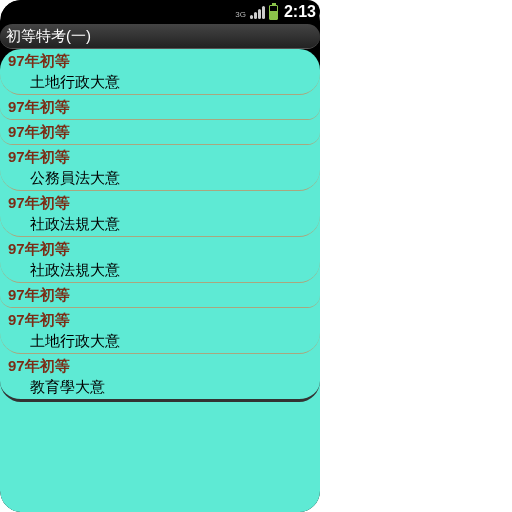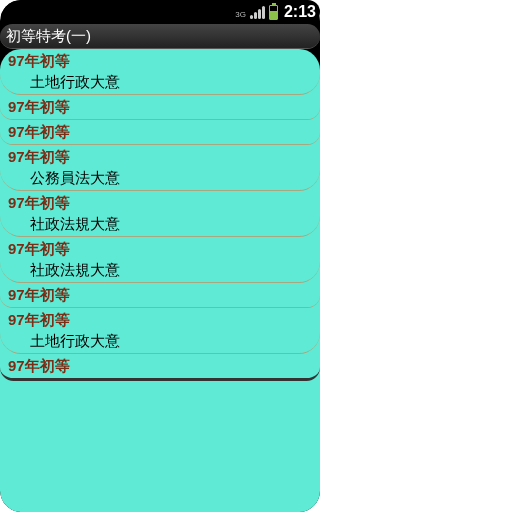--- a/index.html
+++ b/index.html
@@ -88,16 +88,17 @@
     </div>
     <div class="item">
       <div class="item-title">97年初等</div>
     </div>
     <div class="item">
       <div class="item-title">97年初等</div>
       <div class="item-sub">土地行政大意</div>
     </div>
     <div class="item">
       <div class="item-title">97年初等</div>
+      <div class="item-sub">教育學大意</div>
     </div>
   </div>
 
 </div>
 
 </body></html>

